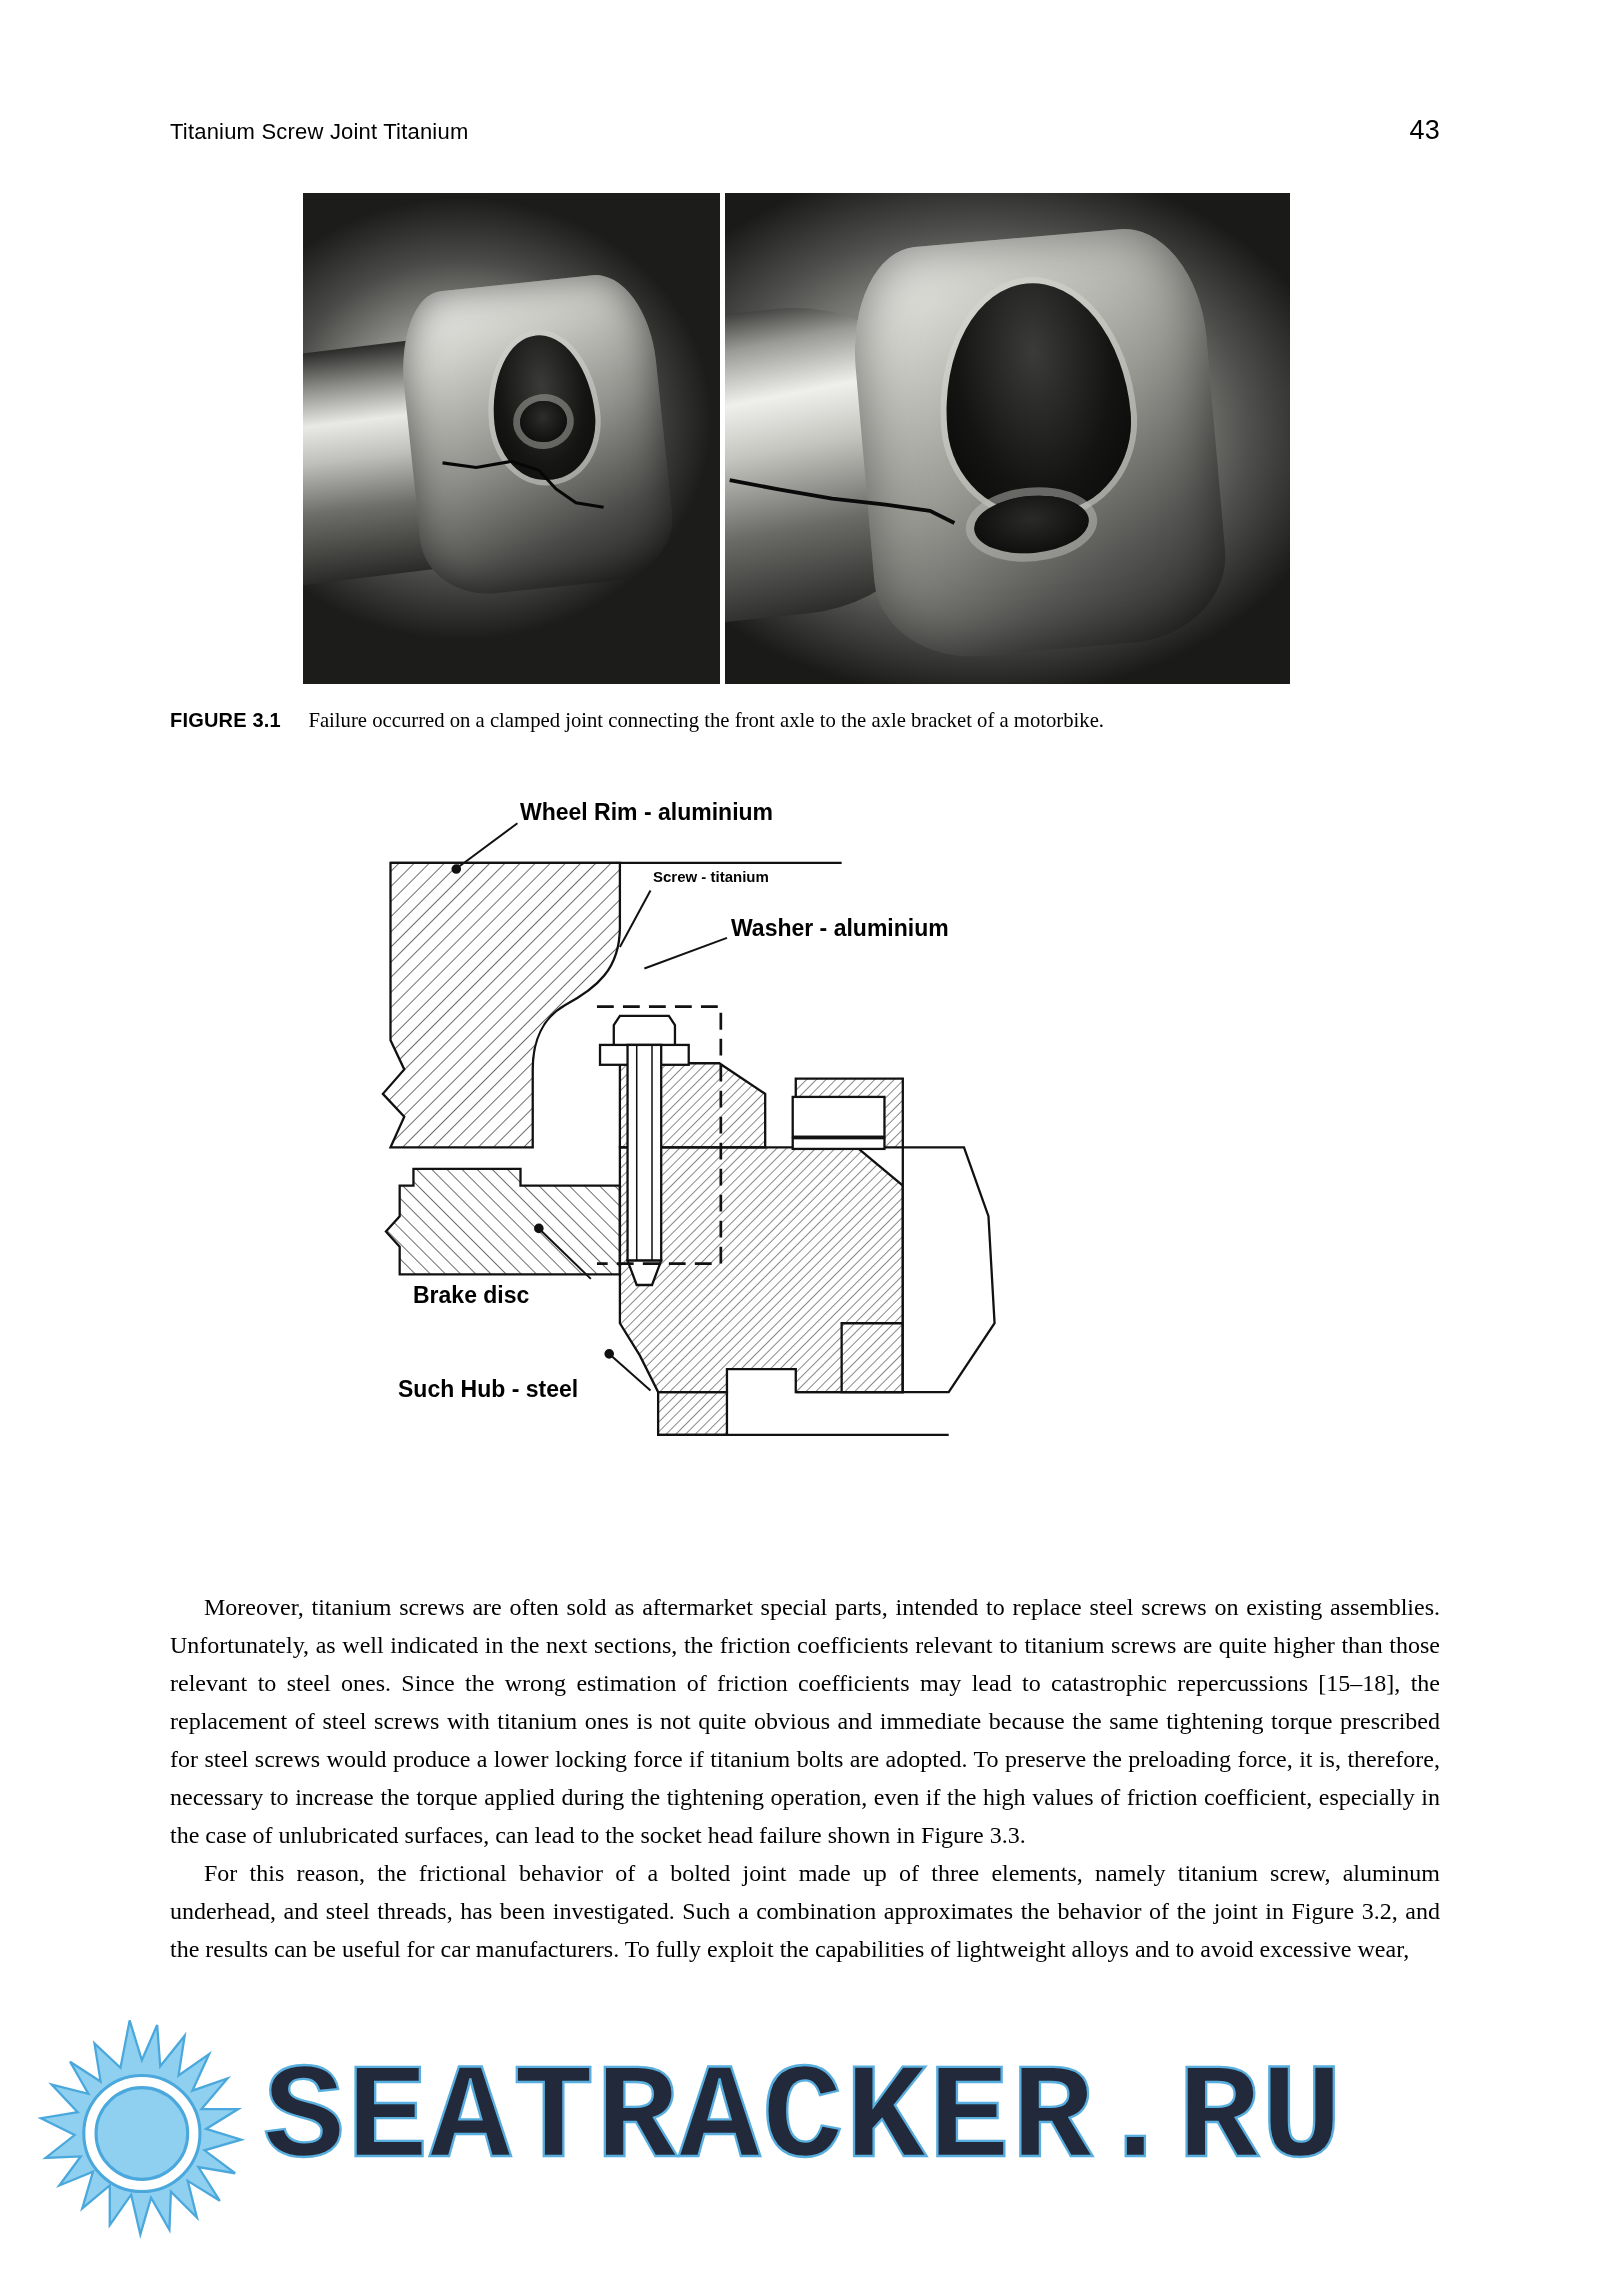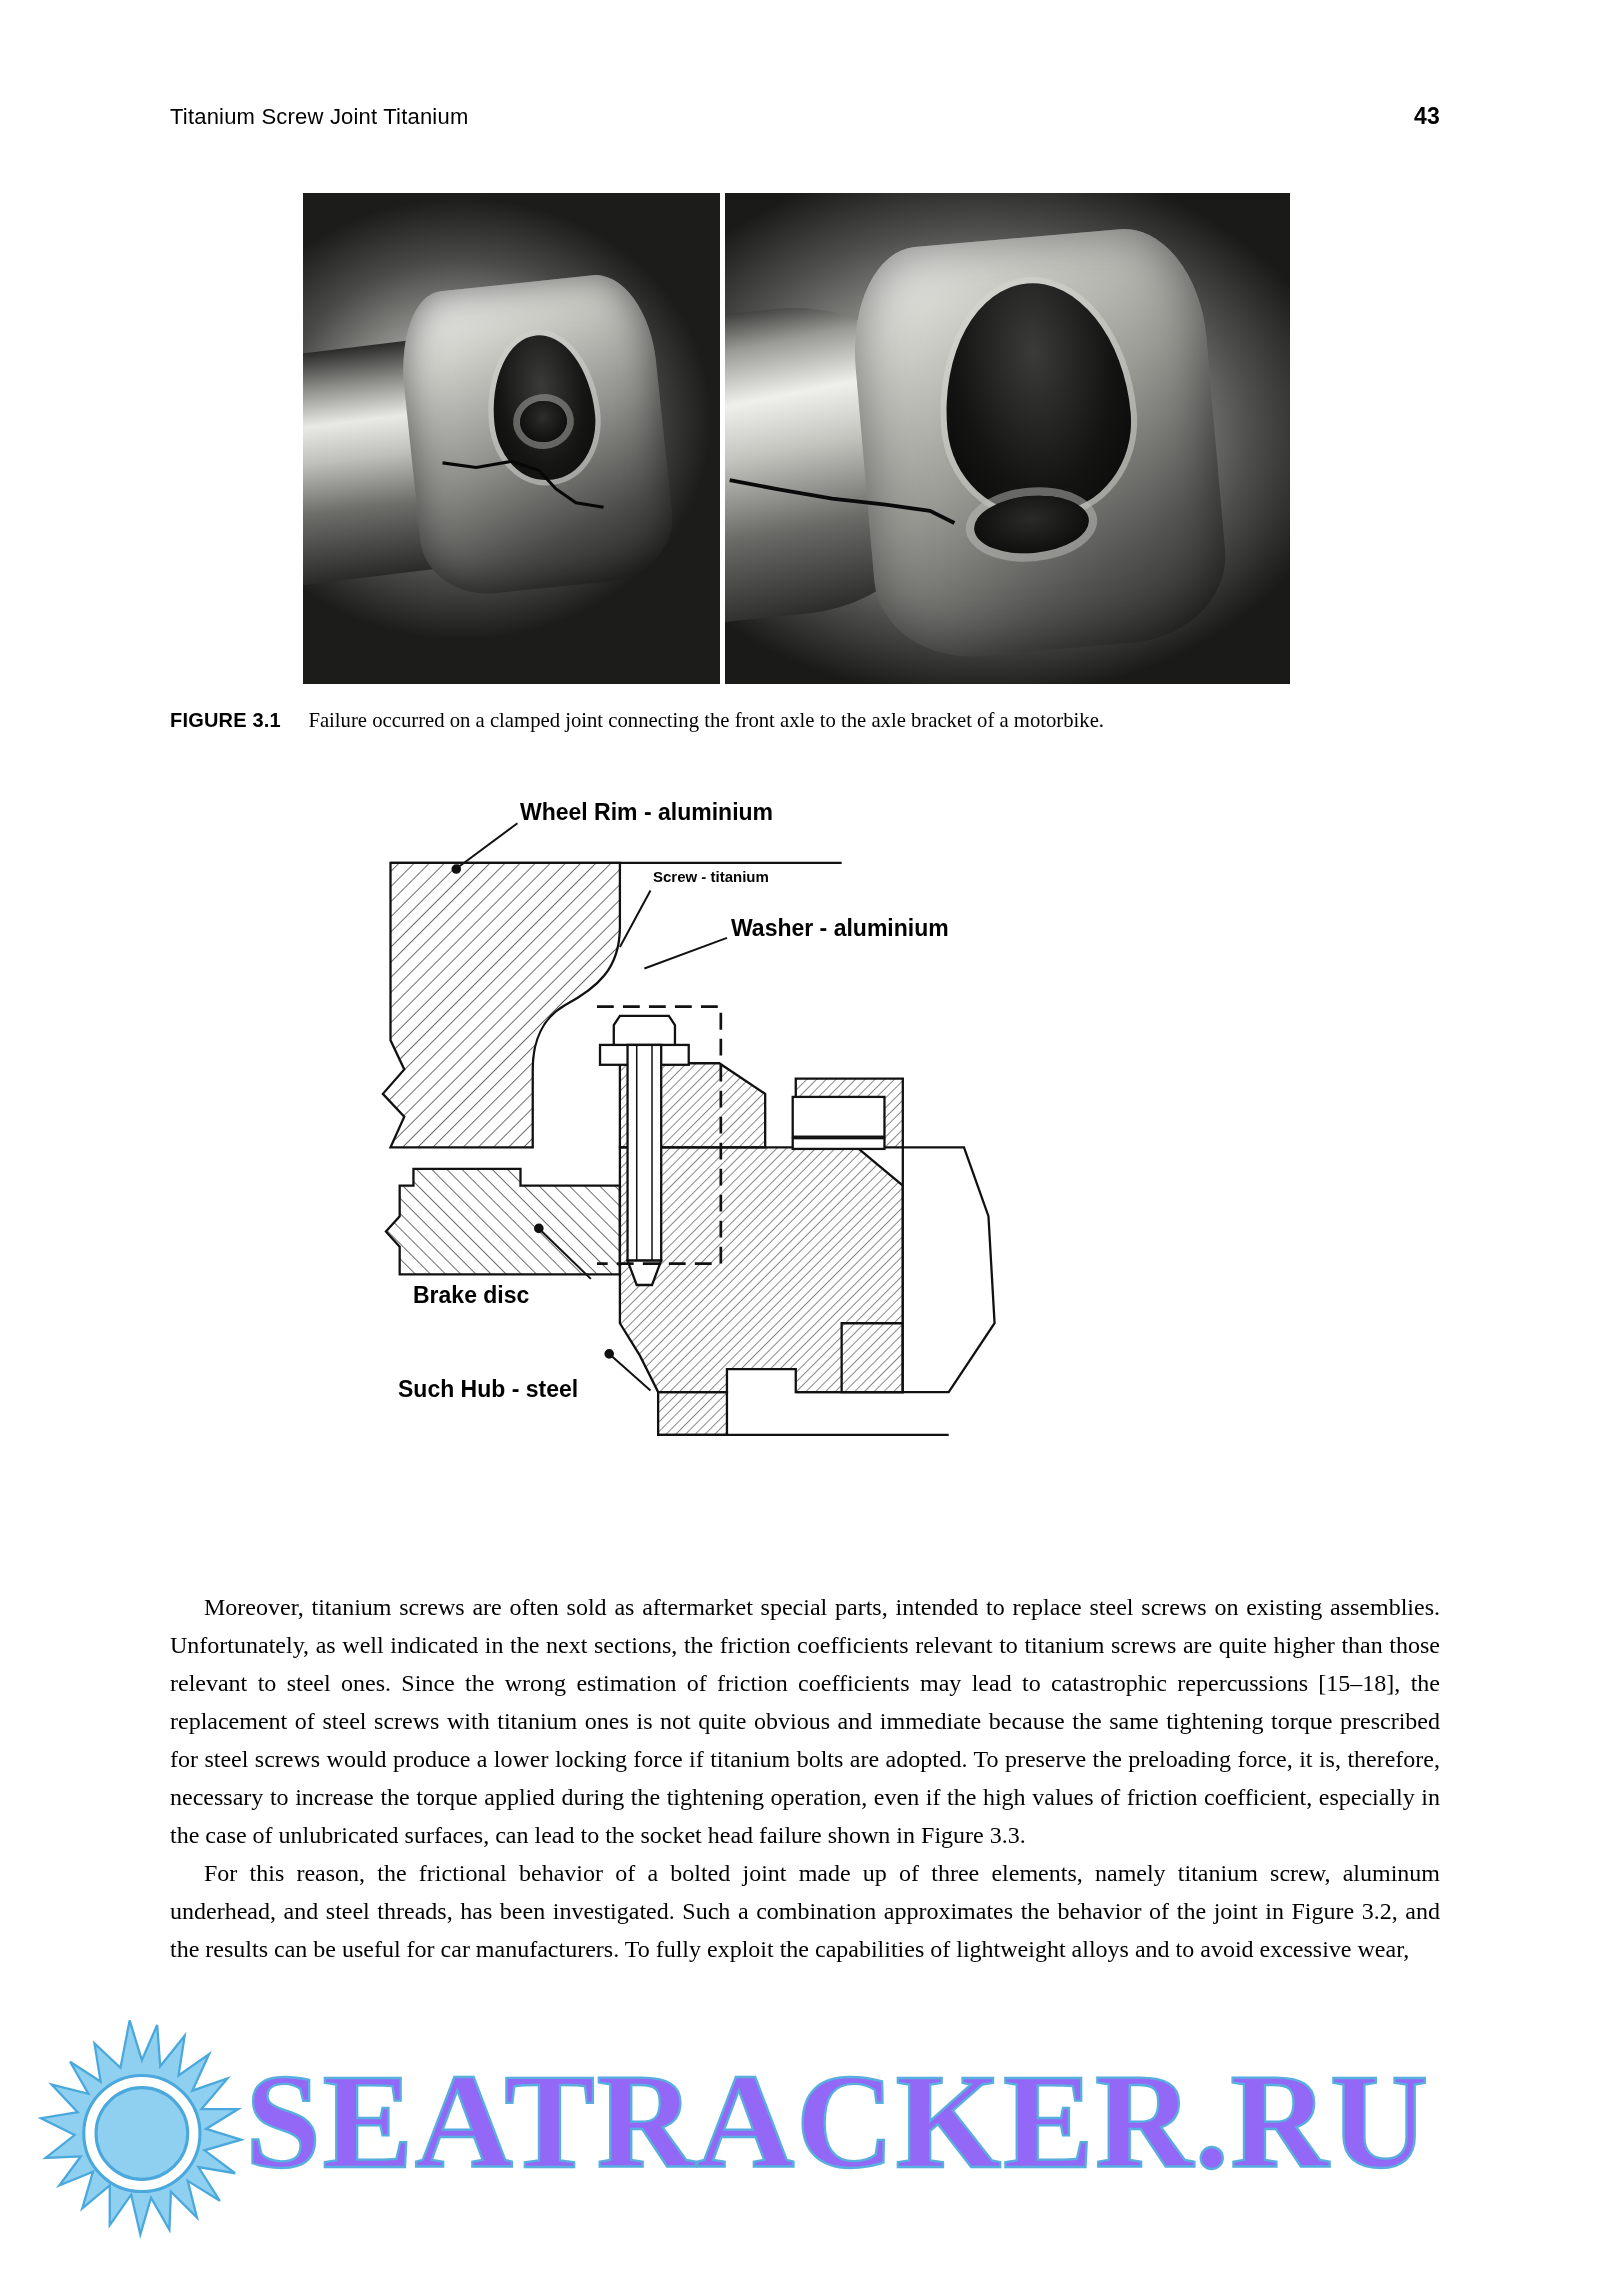--- a/index.html
+++ b/index.html
@@ -29,21 +29,21 @@
     top: 103px;
     width: 1270px;
     display: flex;
     justify-content: space-between;
     align-items: baseline;
     font-family: "Liberation Sans", sans-serif;
     font-size: 22px;
     letter-spacing: 0.2px;
   }
   .running-head .title { font-weight: 400; }
-  .running-head .page-number { font-weight: 700; font-size: 23px; }
+  .running-head .page-number { font-weight: 400; font-size: 27px; margin-top: 12px; }
 
   
   .fig31-wrap {
     position: absolute;
     left: 303px;
     top: 193px;
     width: 987px;
     height: 491px;
   }
   .photo {
@@ -197,27 +197,27 @@
   .watermark {
     position: absolute;
     left: 15.3px;
     top: 2020px;
     width: 1576px;
     height: 253px;
     pointer-events: none;
   }
   .wm-text {
     position: absolute;
-    left: 230px;
+    left: 248px;
     top: 23px;
-    font-family: Liberation Serif, serif;
+    font-family: Liberation Mono, monospace;
     font-weight: 700;
     font-size: 136px;
     letter-spacing: 1.5px;
-    color: #8b5cf6;
+    color: #0f172a;
     -webkit-text-stroke: 2.3px #4aa8dc;
     opacity: 0.92;
   }
 </style>
 </head>
 <body>
 
 <div class="page">
 
   <div class="running-head">

